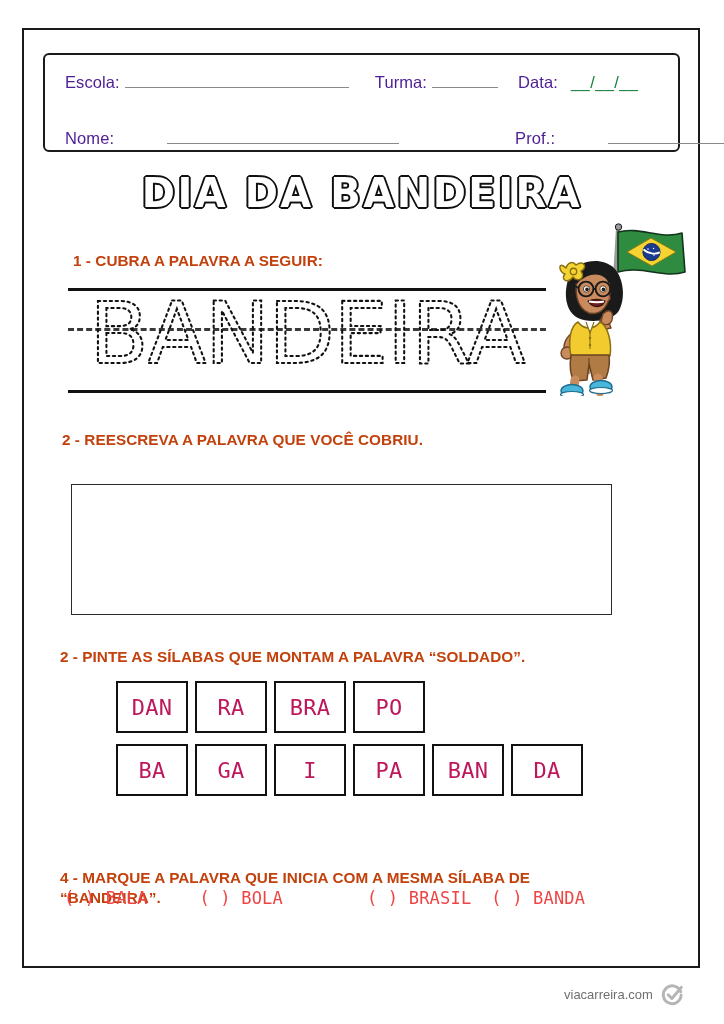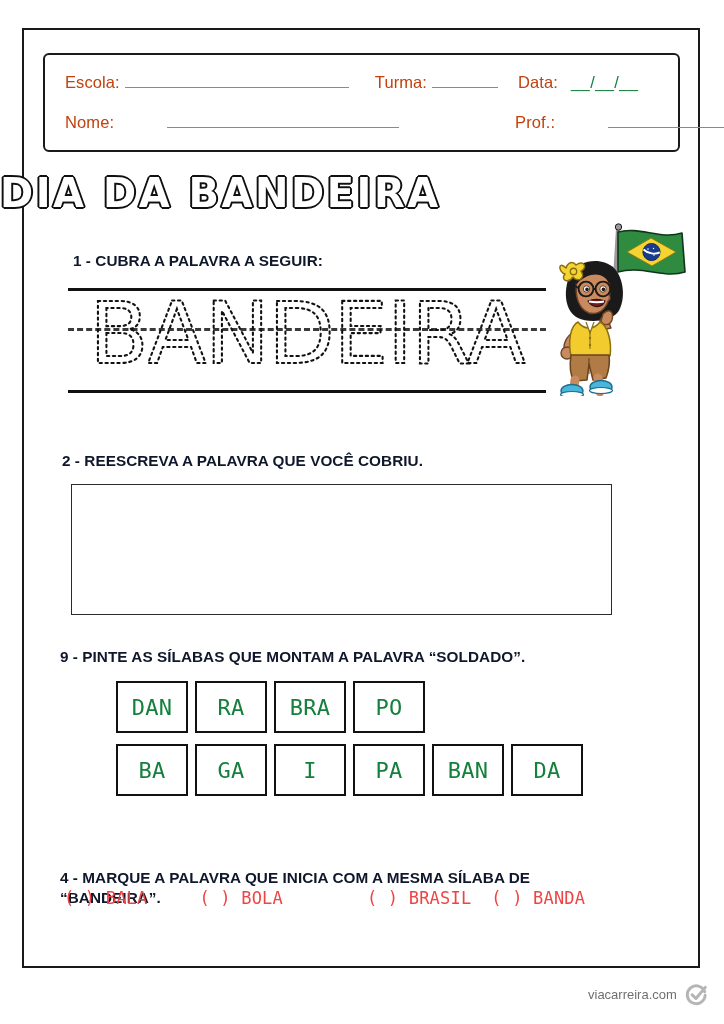--- a/index.html
+++ b/index.html
@@ -40,24 +40,24 @@
   }
   .header-row {
     position: absolute;
     left: 20px;
     right: 18px;
     display: flex;
     align-items: baseline;
     white-space: nowrap;
   }
   .header-row.row1 { top: 18px; }
-  .header-row.row2 { top: 58px; gap: 48px; }
+  .header-row.row2 { top: 74px; gap: 48px; }
 
   .field-label {
-    color: #c2410c;
+    color: #4c1d95;
     font-size: 16.5px;
     font-family: "Liberation Sans", sans-serif;
     letter-spacing: 0.1px;
   }
   .field-rule {
     border-bottom: 1px solid #8a8a8a;
     height: 13px;
     margin-left: 5px;
     flex: none;
   }
@@ -73,20 +73,21 @@
     margin-left: 13px;
     letter-spacing: 0.4px;
   }
 
   
   .title-wrap {
     position: absolute;
     left: 0;
     top: 172px;
     width: 724px;
+    text-align: center;
   }
   .title {
     display: inline-block;
     font-family: "DejaVu Sans", sans-serif;
     font-weight: bold;
     font-size: 40px;
     letter-spacing: 2.5px;
     color: #ffffff;
     -webkit-text-stroke: 2.2px #111111;
     paint-order: stroke fill;
@@ -97,26 +98,26 @@
        0   -2px 0 #111, 0    2px 0 #111,
       -2px  0   0 #111, 2px  0   0 #111;
   }
 
   
   .instruction {
     position: absolute;
     font-family: "Liberation Sans", sans-serif;
     font-weight: bold;
     font-size: 15.3px;
-    color: #0f172a;
+    color: #c2410c;
     letter-spacing: 0.05px;
     line-height: 1.33;
   }
   .q1 { left: 73px; top: 251px; }
-  .q2 { left: 62px; top: 451px; text-align: right; }
+  .q2 { left: 62px; top: 430px; text-align: right; }
   .q3 { left: 60px; top: 647px; }
   .q4 { left: 60px; top: 824px; width: 540px; margin-top: 44px; }
 
   
   .trace-area {
     position: absolute;
     left: 68px;
     top: 288px;
     width: 478px;
     height: 105px;
@@ -173,21 +174,21 @@
   .syllable-cell {
     width: 72px;
     height: 52px;
     border: 2.5px solid #111;
     box-sizing: border-box;
     display: flex;
     align-items: center;
     justify-content: center;
     font-family: "DejaVu Sans Mono", monospace;
     font-size: 22px;
-    color: #15803d;
+    color: #be185d;
     background: #fff;
     letter-spacing: 0.3px;
   }
 
   
   .options-row {
     position: absolute;
     left: 64px;
     top: 888px;
     width: 560px;
@@ -210,21 +211,21 @@
     position: absolute;
     left: 548px;
     top: 216px;
     width: 160px;
     height: 180px;
   }
 
   
   .footer {
     position: absolute;
-    left: 588px;
+    left: 564px;
     top: 983px;
     display: flex;
     align-items: center;
     gap: 8px;
   }
   .footer-text {
     font-family: "Liberation Sans", sans-serif;
     font-size: 13px;
     color: #6f6f6f;
   }
@@ -332,21 +333,21 @@
   <circle cx="33" cy="83" r="2.6" fill="#d97a63" opacity="0.5"></circle>
   <circle cx="60" cy="82" r="2.6" fill="#d97a63" opacity="0.5"></circle>
 
   <path d="M18 52 C 10 44, 10 56, 17 58 C 12 64, 20 68, 25 61 C 30 67, 38 62, 33 55 C 40 52, 36 43, 28 49 C 25 45, 20 46, 18 52 Z" fill="#F5D432" stroke="#8a6f12" stroke-width="1.5" stroke-linejoin="round"></path>
   <circle cx="25.5" cy="55.5" r="3.2" fill="#F5D432" stroke="#8a6f12" stroke-width="1.4"></circle>
 </svg>
 
 <div class="instruction q2">2 - REESCREVA A PALAVRA QUE VOCÊ COBRIU.</div>
 <div class="answer-box"></div>
 
-<div class="instruction q3">9 - PINTE AS SÍLABAS QUE MONTAM A PALAVRA “SOLDADO”.</div>
+<div class="instruction q3">2 - PINTE AS SÍLABAS QUE MONTAM A PALAVRA “SOLDADO”.</div>
 <div class="syllable-grid">
   <div class="syllable-row">
     <div class="syllable-cell">DAN</div>
     <div class="syllable-cell">RA</div>
     <div class="syllable-cell">BRA</div>
     <div class="syllable-cell">PO</div>
   </div>
   <div class="syllable-row">
     <div class="syllable-cell">BA</div>
     <div class="syllable-cell">GA</div>

